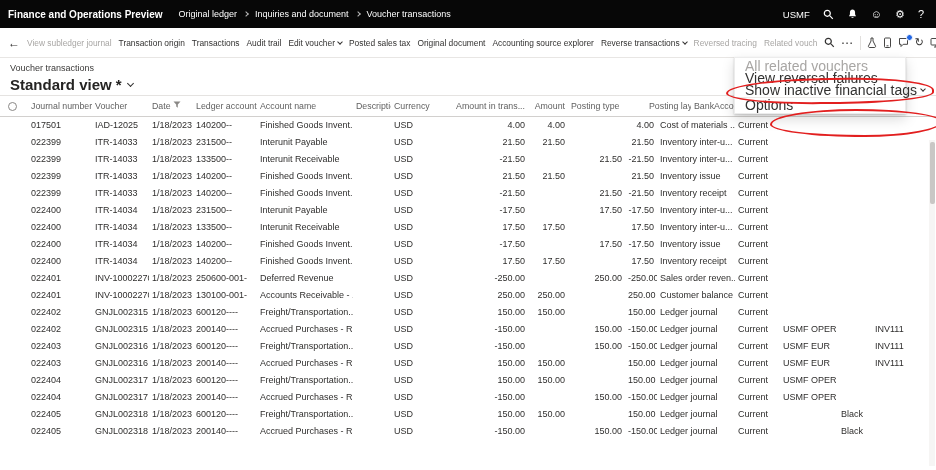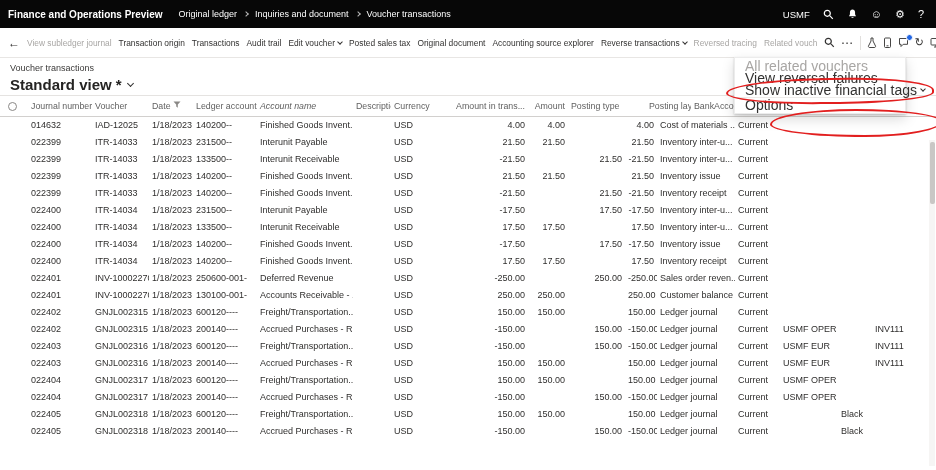--- a/index.html
+++ b/index.html
@@ -198,21 +198,21 @@
       </div>
       <div class="gh-cell" style="width: 44px;">
         <span class="gh-label">Date</span>
         <span><svg width="8" height="8" viewBox="0 0 8 8">
             <path d="M0.5 0.5h7L4.8 3.6v3.2L3.2 5.6V3.6z" fill="#8a8886"></path>
           </svg></span>
       </div>
       <div class="gh-cell" style="width: 64px;">
         <span class="gh-label">Ledger account</span>
       </div>
-      <div class="gh-cell" style="width: 96px; font-style: italic;">
+      <div class="gh-cell" style="width: 96px;">
         <span class="gh-label">Account name</span>
       </div>
       <div class="gh-cell" style="width: 38px;">
         <span class="gh-label">Description</span>
       </div>
       <div class="gh-cell" style="width: 40px;">
         <span class="gh-label">Currency</span>
       </div>
       <div class="gh-cell r" style="width: 97px;">
         <span class="gh-label">Amount in trans...</span>
@@ -232,21 +232,21 @@
       <div class="gh-cell" style="width: 34px;">
         <span class="gh-label">Colors</span>
       </div>
       <div class="gh-cell" style="width: 64px;">
         <span class="gh-label">PaymRefere...</span>
       </div>
     </div>
   <div class="grid-body">
       <div class="grow">
         <div class="gcell sel"></div>
-        <div class="gcell" style="width: 64px;">014632</div>
+        <div class="gcell" style="width: 64px;">017501</div>
         <div class="gcell" style="width: 57px;">IAD-12025</div>
         <div class="gcell" style="width: 44px;">1/18/2023</div>
         <div class="gcell" style="width: 64px;">140200--</div>
         <div class="gcell" style="width: 96px;">Finished Goods Invent...</div>
         <div class="gcell" style="width: 38px;"></div>
         <div class="gcell" style="width: 40px;">USD</div>
         <div class="gcell r" style="width: 97px;">4.00</div>
         <div class="gcell r" style="width: 40px;">4.00</div>
         <div class="gcell r" style="width: 57px;"></div>
         <div class="gcell r" style="width: 32px;">4.00</div>

